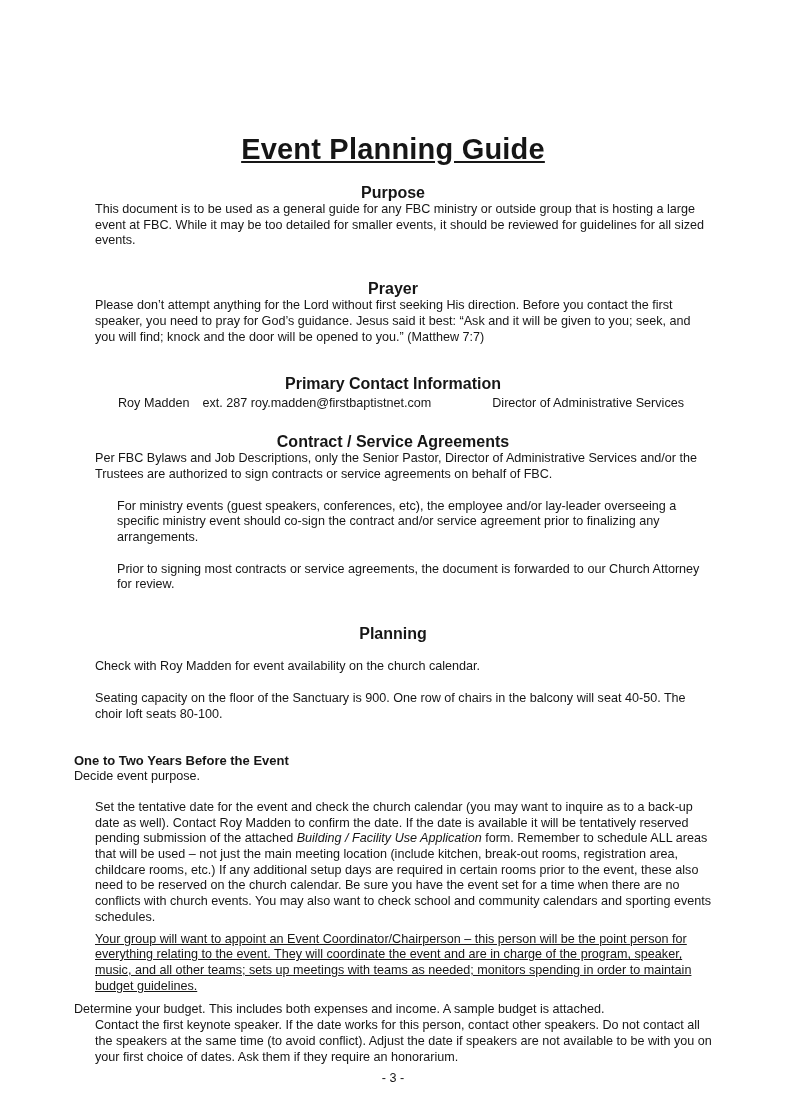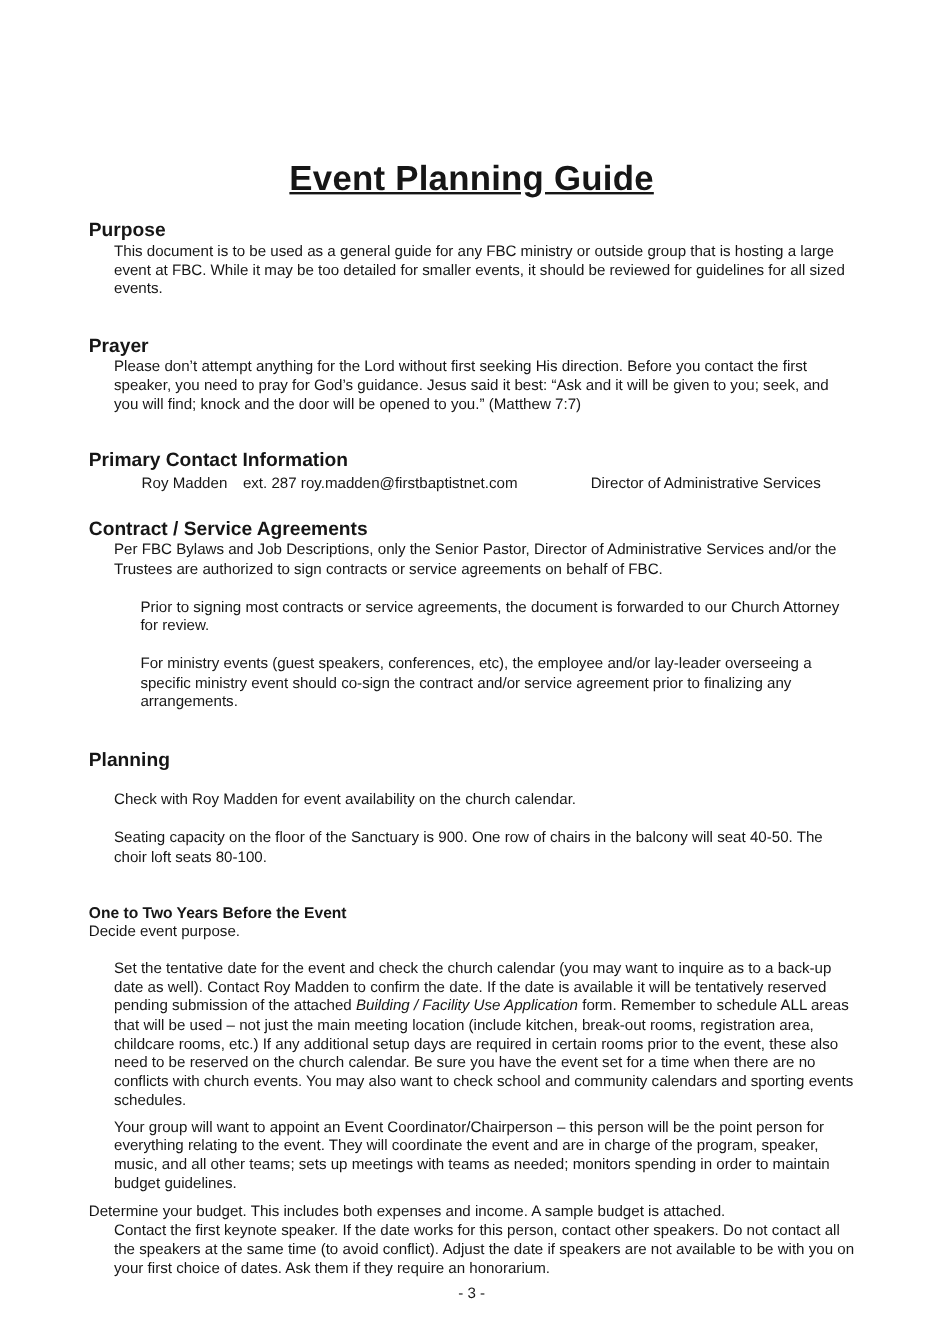--- a/index.html
+++ b/index.html
@@ -19,21 +19,21 @@
     margin: 0 0 15px 0;
     text-align: center;
     font-size: 29px;
     font-weight: bold;
     line-height: 38px;
     text-decoration: underline;
     letter-spacing: 0.2px;
   }
   .h2 {
     margin: 0;
-    text-align: left;
+    text-align: center;
     font-size: 16px;
     font-weight: bold;
     line-height: 19px;
   }
   p {
     margin: 0;
     font-size: 12.6px;
     line-height: 15.7px;
   }
   .p1 { margin-left: 21px; }   
@@ -46,21 +46,21 @@
   
   .mt-title-h2   { margin-top: 1px; }
   .sec-prayer    { margin-top: 30px; }
   .sec-contact   { margin-top: 29px; }
   .sec-contract  { margin-top: 21px; }
   .gap-line      { margin-top: 16px; }
   .sec-planning  { margin-top: 31px; }
   .planning-p1   { margin-top: 16px; }
   .sec-timeline  { margin-top: 31px; }
   .tentative     { margin-top: 15px; }
-  .coordinator   { margin-top: 6px; }
+  .coordinator   { margin-top: 6px; text-decoration: underline; }
   .budget-line   { margin-top: 8px; }
   .keynote       { }
   .contact-row {
     display: flex;
     align-items: flex-start;
     font-size: 12.6px;
     line-height: 16px;
     margin-top: 2px;
     padding-left: 44px;
     padding-right: 28px;
@@ -97,22 +97,22 @@
     <div class="contact-row">
       <span class="name">Roy Madden</span>
       <span class="ext-email">ext. 287 roy.madden@firstbaptistnet.com</span>
       <span class="role">Director of Administrative Services</span>
     </div>
   </section>
 
   <section class="sec-contract">
     <h2 class="h2">Contract / Service Agreements</h2>
     <p class="p1">Per FBC Bylaws and Job Descriptions, only the Senior Pastor, Director of Administrative Services and/or the Trustees are authorized to sign contracts or service agreements on behalf of FBC.</p>
+    <p class="p2 gap-line">For ministry events (guest speakers, conferences, etc), the employee and/or lay-leader overseeing a specific ministry event should co-sign the contract and/or service agreement prior to finalizing any arrangements.</p>
     <p class="p2 gap-line">Prior to signing most contracts or service agreements, the document is forwarded to our Church Attorney for review.</p>
-    <p class="p2 gap-line">For ministry events (guest speakers, conferences, etc), the employee and/or lay-leader overseeing a specific ministry event should co-sign the contract and/or service agreement prior to finalizing any arrangements.</p>
   </section>
 
   <section class="sec-planning">
     <h2 class="h2">Planning</h2>
     <p class="p1 planning-p1">Check with Roy Madden for event availability on the church calendar.</p>
     <p class="p1 gap-line">Seating capacity on the floor of the Sanctuary is 900. One row of chairs in the balcony will seat 40-50. The choir loft seats 80-100.</p>
   </section>
 
   <section class="sec-timeline">
     <div class="h3">One to Two Years Before the Event</div>

